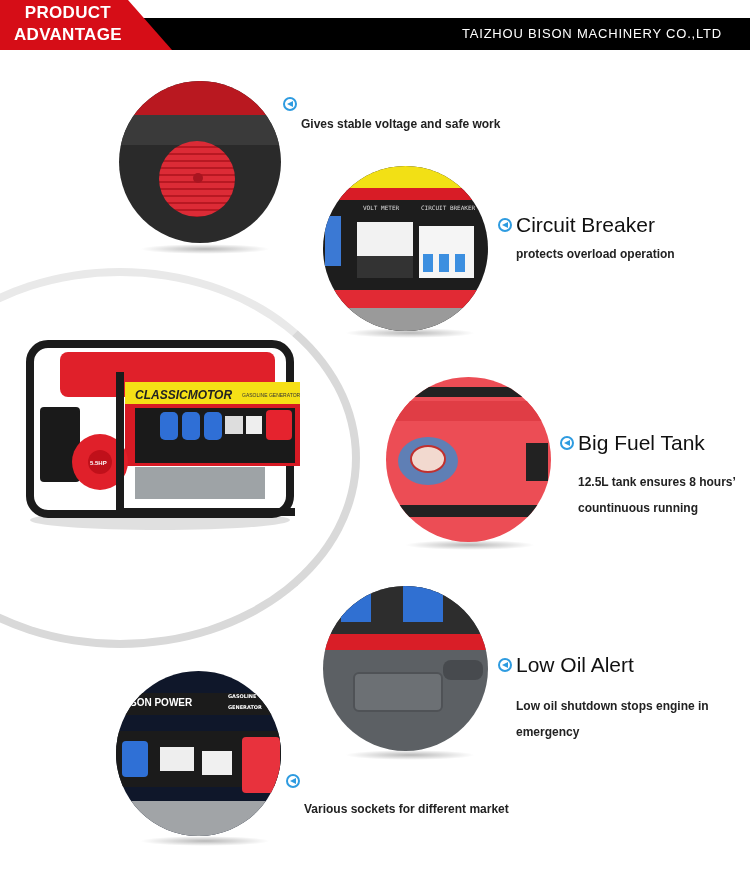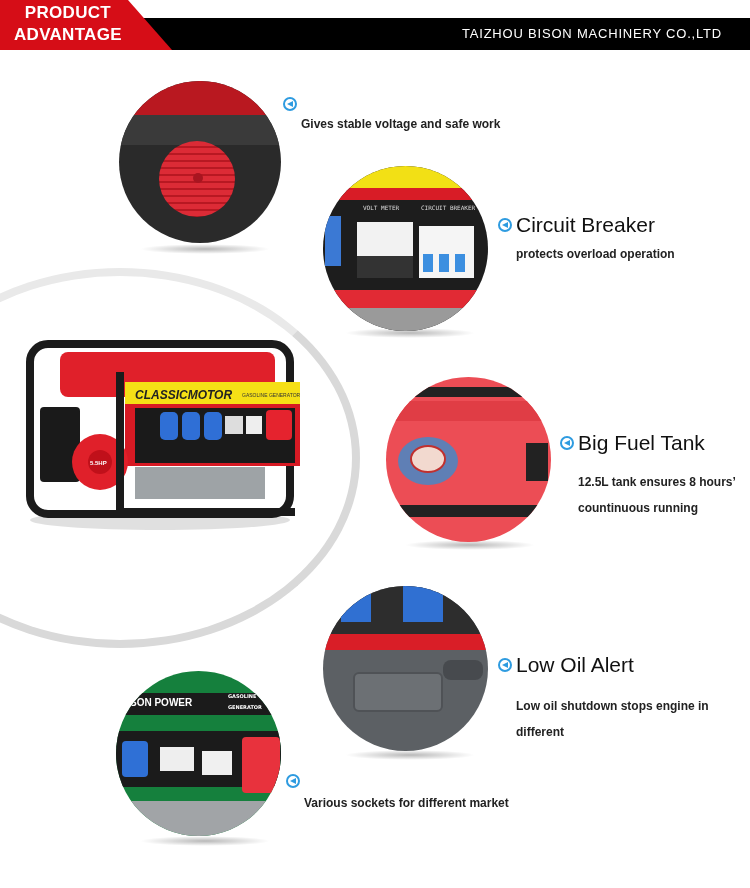--- a/index.html
+++ b/index.html
@@ -114,21 +114,21 @@
 <div class="circle" style="left:323px;top:586px;width:165px;height:165px;background:#5c6064;">
   <div style="position:absolute;left:0;top:0;width:165px;height:48px;background:#2d2d2d;"></div>
   <div style="position:absolute;left:18px;top:0;width:30px;height:36px;background:#3070d2;"></div>
   <div style="position:absolute;left:80px;top:0;width:40px;height:36px;background:#3070d2;"></div>
   <div style="position:absolute;left:0;top:48px;width:165px;height:16px;background:#d91e27;"></div>
   <div style="position:absolute;left:30px;top:86px;width:90px;height:40px;border-radius:6px;background:#6c7074;border:2px solid #4f5256;"></div>
   <div style="position:absolute;left:120px;top:74px;width:40px;height:20px;border-radius:8px;background:#474a4e;"></div>
 </div>
 
 <div class="shadow" style="left:140px;top:836px;width:130px;"></div>
-<div class="circle" style="left:116px;top:671px;width:165px;height:165px;background:#15803d;">
+<div class="circle" style="left:116px;top:671px;width:165px;height:165px;background:#0f172a;">
   <div style="position:absolute;left:0;top:22px;width:165px;height:22px;background:#1b1b1b;"></div>
   <div style="position:absolute;left:4px;top:26px;font-size:10px;color:#fff;font-weight:bold;font-family:'Liberation Sans',sans-serif;">BISON POWER</div>
   <div style="position:absolute;left:112px;top:22px;font-size:5px;color:#fff;font-weight:bold;">GASOLINE</div>
   <div style="position:absolute;left:112px;top:33px;font-size:5px;color:#fff;font-weight:bold;">GENERATOR</div>
   <div style="position:absolute;left:0;top:60px;width:165px;height:56px;background:#1b1b1b;"></div>
   <div style="position:absolute;left:6px;top:70px;width:26px;height:36px;border-radius:4px;background:#2f70d6;"></div>
   <div style="position:absolute;left:44px;top:76px;width:34px;height:24px;background:#eee;"></div>
   <div style="position:absolute;left:86px;top:80px;width:30px;height:24px;background:#f0f0f0;"></div>
   <div style="position:absolute;left:126px;top:66px;width:38px;height:56px;border-radius:4px;background:#e8323d;"></div>
   <div style="position:absolute;left:0;top:130px;width:165px;height:35px;background:#a1a4a7;"></div>
@@ -157,21 +157,21 @@
   <div class="feat-desc" style="padding-left:18px;margin-top:14px;">12.5L tank ensures 8 hours’</div>
   <div class="feat-desc" style="padding-left:18px;margin-top:0;">countinuous running</div>
 </div>
 
 <div class="feature" style="left:498px;top:653px;">
   <div class="feat-title">
     <span class="arrow-icon"></span>
     <span>Low Oil Alert</span>
   </div>
   <div class="feat-desc" style="padding-left:18px;margin-top:16px;">Low oil shutdown stops engine in</div>
-  <div class="feat-desc" style="padding-left:18px;margin-top:0;">different</div>
+  <div class="feat-desc" style="padding-left:18px;margin-top:0;">emergency</div>
 </div>
 
 <div class="feature" style="left:286px;top:774px;">
   <div class="feat-title">
     <span class="arrow-icon"></span>
   </div>
-  <div class="feat-desc" style="padding-left:18px;margin-top:2px;">Various sockets for different market</div>
+  <div class="feat-desc" style="padding-left:18px;margin-top:8px;">Various sockets for different market</div>
 </div>
 
 </body></html>

